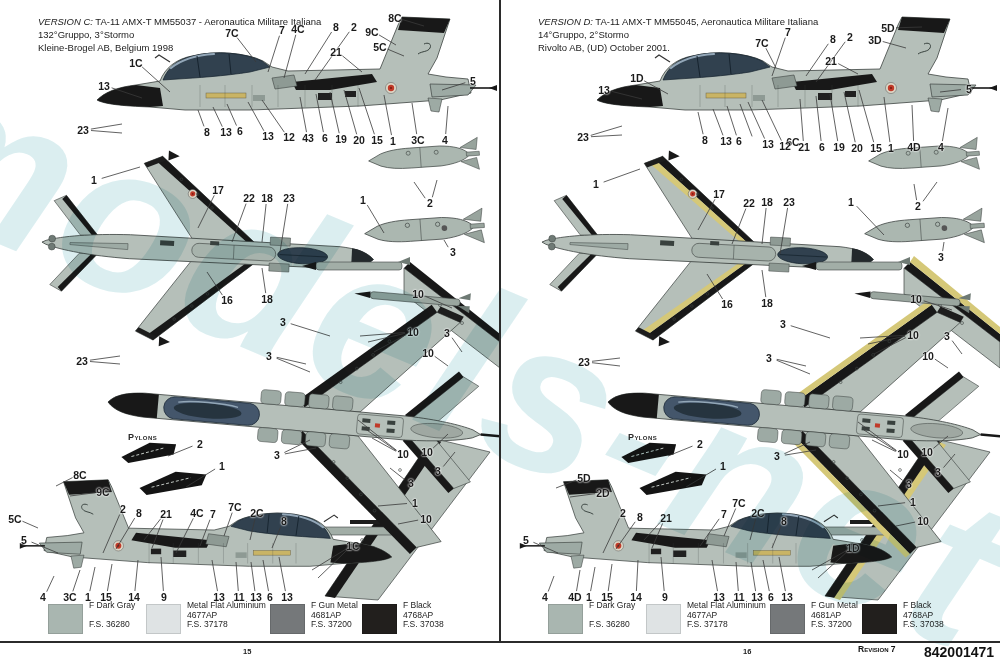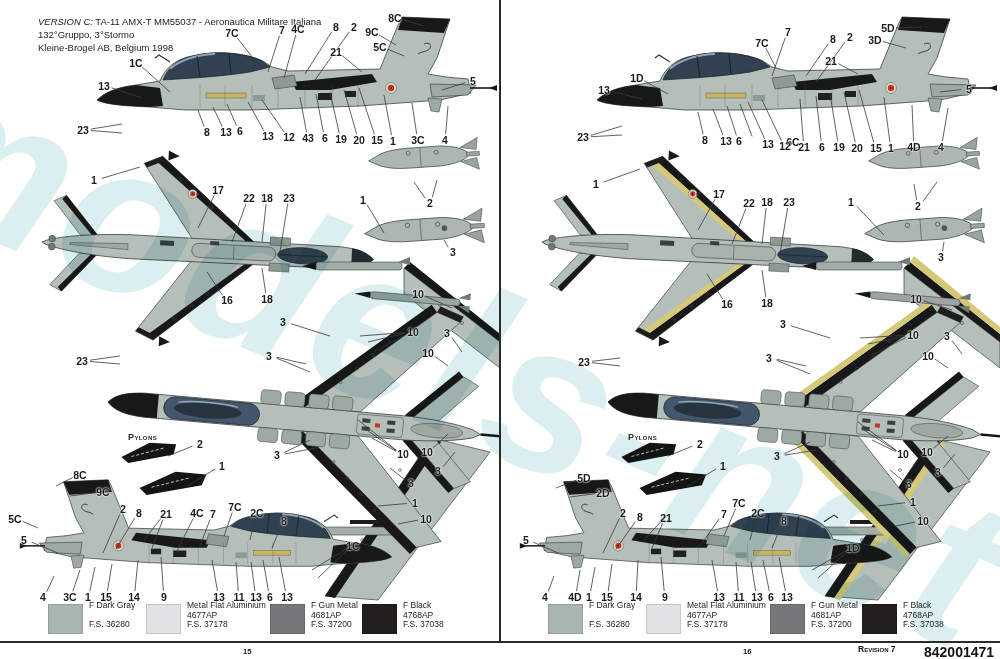--- a/index.html
+++ b/index.html
@@ -277,20 +277,25 @@
           <div class="lg-line">F Black</div>
           <div class="lg-line">4768AP</div>
           <div class="lg-line">F.S. 37038</div>
         </div>
       </div>
     </div>
   <div class="pagenum">15</div>
 </div>
 
 <div class="page page-right">
+  <div class="header">
+    <div class="hline"><span class="ver">VERSION D:</span><span> TA-11 AMX-T  MM55045, Aeronautica Militare Italiana</span></div>
+    <div class="hline">14°Gruppo, 2°Stormo</div>
+    <div class="hline">Rivolto AB, (UD) October 2001.</div>
+  </div>
   <div class="art" id="art-right">
       <svg viewBox="0 0 500 645" width="500" height="645">
   <g>
  <path d="M97,100 C105,92 118,87 136,85 L160,81 C165,68 176,59 192,56 C215,50 247,53 263,61 L272,67 L288,71 L380,69 L398,25 L402,17 L450,19 L437,58 L428,74 L446,77 L468,79 L471,93 L440,100 L360,106 L250,110 L185,110 L150,107 C122,106 104,104 97,100 Z" fill="#b5bfb9" stroke="#3c4240" stroke-width="0.8"></path>
  <path d="M97,100 C105,92 118,87 136,85 L160,88 L163,106 L150,107 C122,106 104,104 97,100 Z" fill="#181818"></path>
  <path d="M163,80 C168,67 178,59 193,56 C215,50 246,53 262,61 L270,67 L250,72 C225,76 195,78 178,79 Z" fill="#31414f" stroke="#16232e" stroke-width="0.7"></path>
  <path d="M171,68 C182,59 198,55 214,54" fill="none" stroke="#93a7b8" stroke-width="2.2" stroke-linecap="round"></path>
  <line x1="197" y1="56" x2="200" y2="77" stroke="#16232e" stroke-width="1"></line>
  <line x1="229" y1="54" x2="231" y2="74" stroke="#16232e" stroke-width="1"></line>
  <path d="M402,17 L450,19 L444,33 L398,30 Z" fill="#181818"></path>

